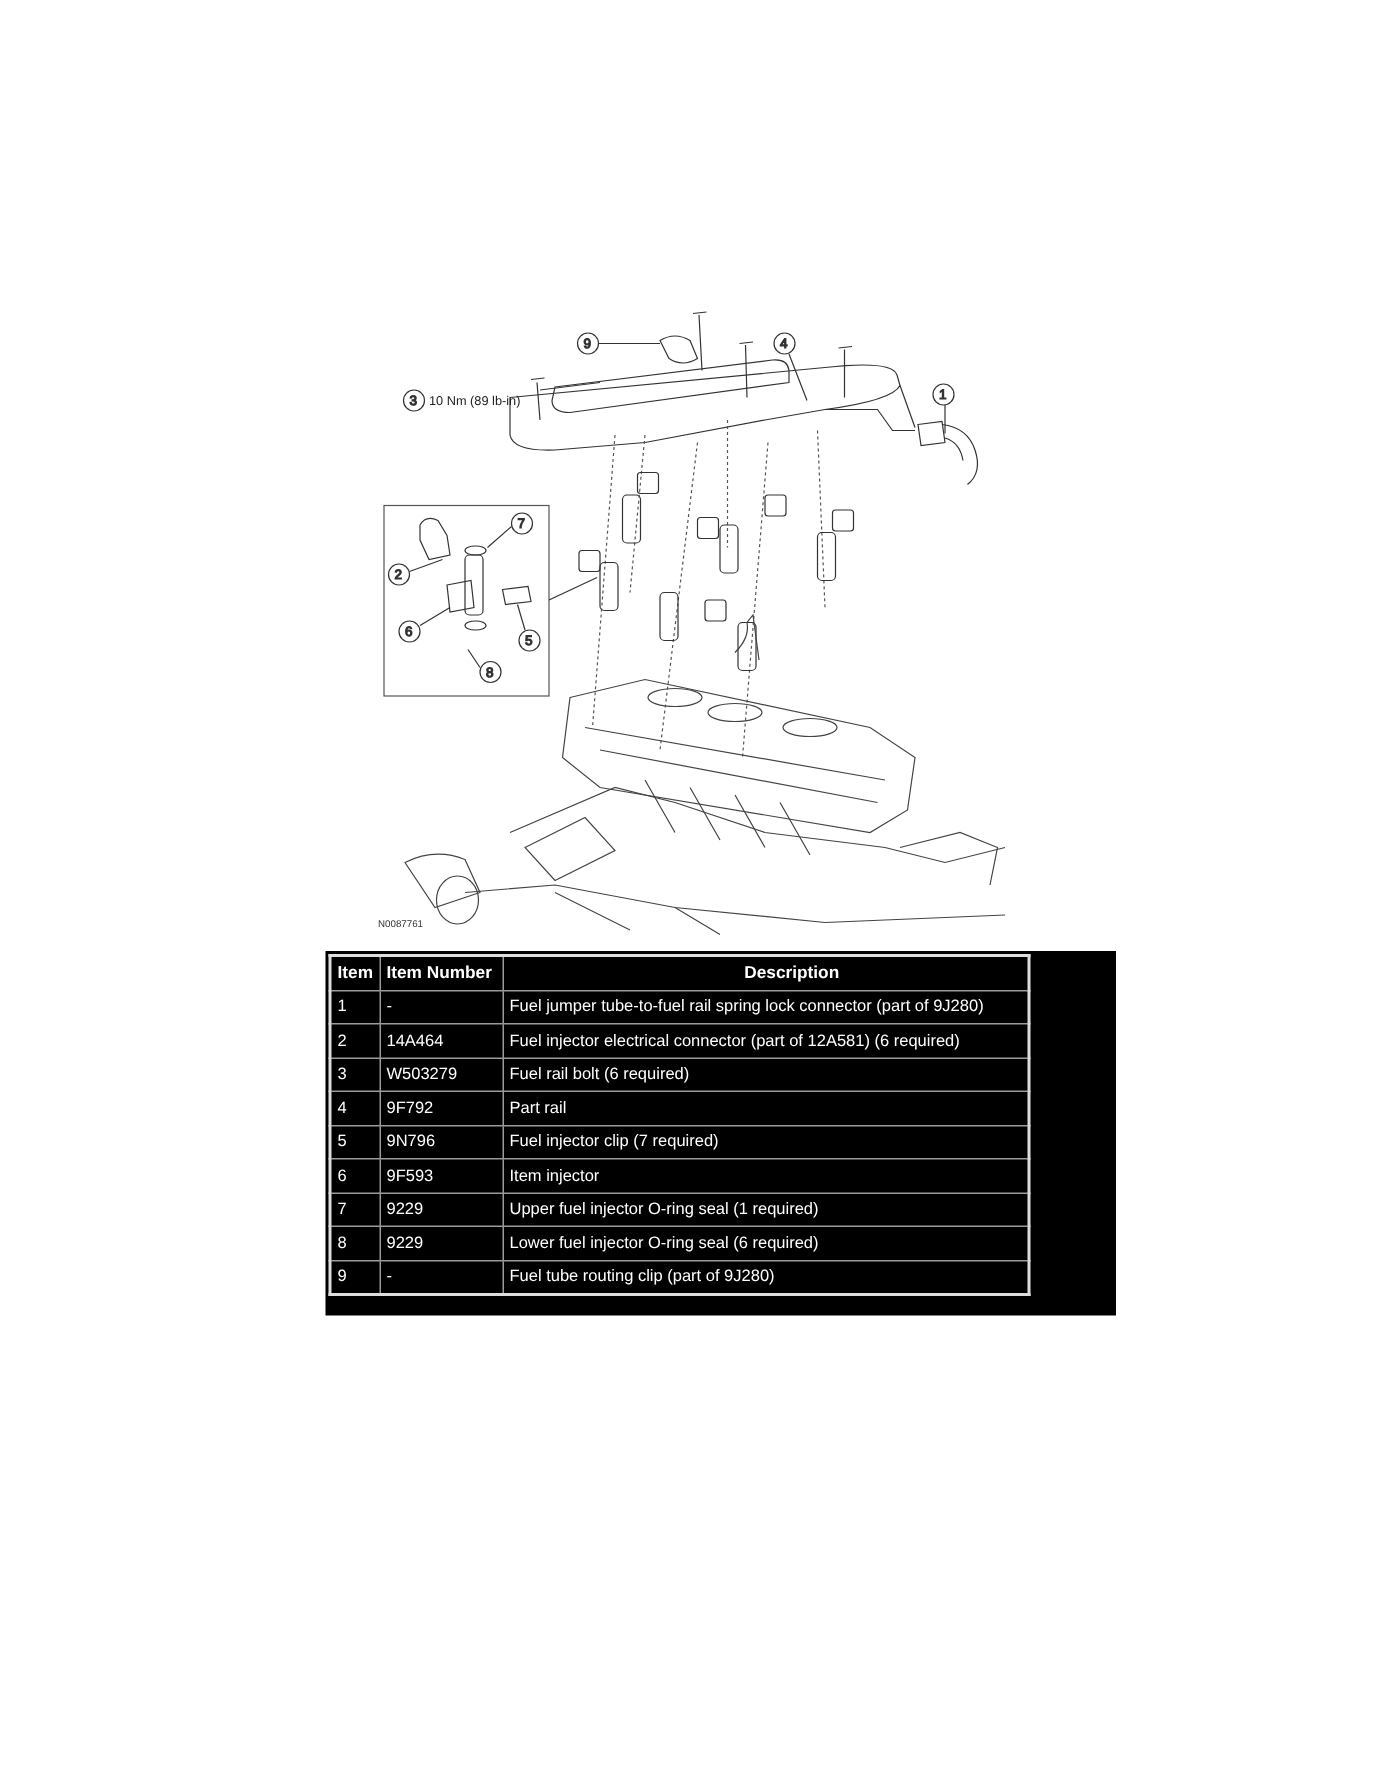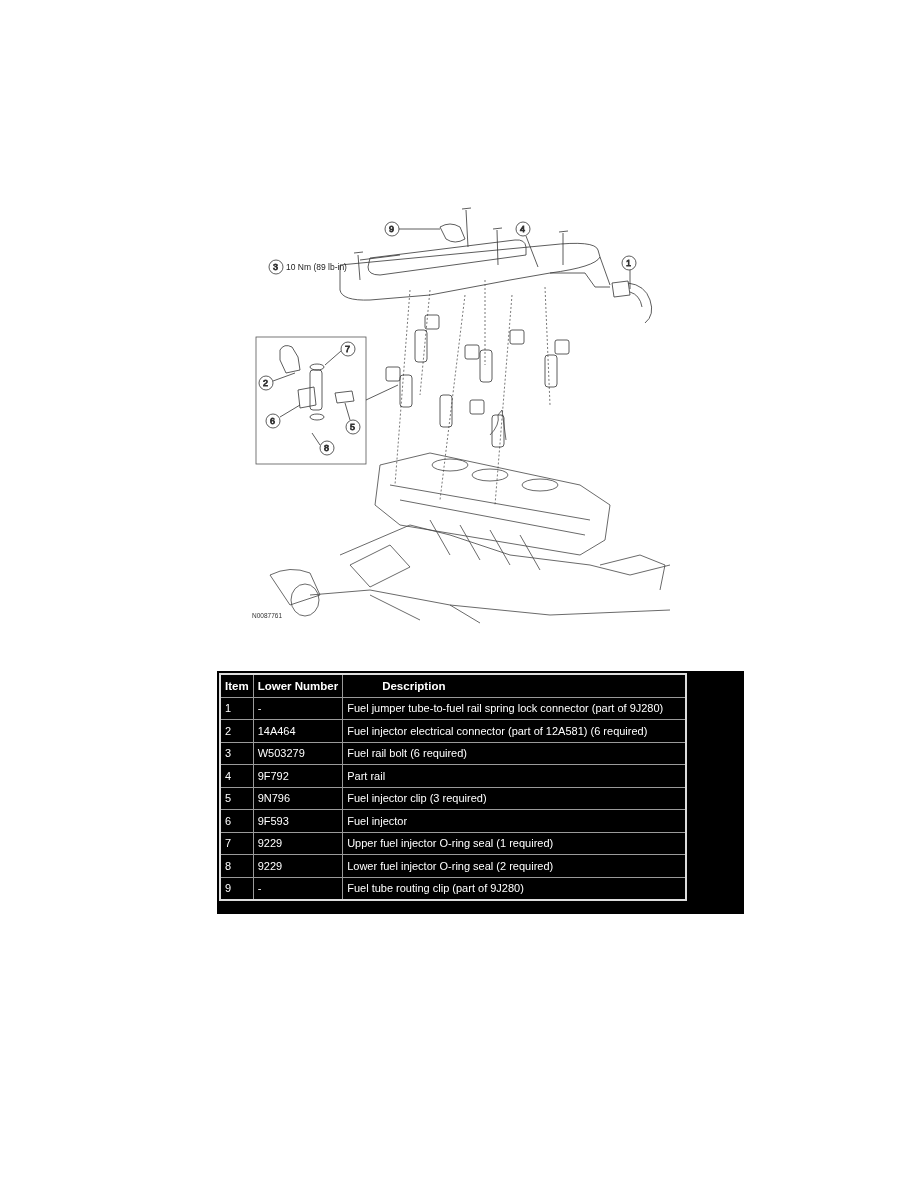--- a/index.html
+++ b/index.html
@@ -4,29 +4,29 @@
 <style>
   html, body { margin: 0; padding: 0; background: #ffffff; }
   body { width: 918px; height: 1188px; position: relative; overflow: hidden;
          font-family: "Liberation Sans", sans-serif; }
   .figure { position: absolute; left: 250px; top: 195px; width: 430px; height: 432px; }
   .figure svg { width: 100%; height: 100%; display: block; }
   .callout text { font-family: "Liberation Sans", sans-serif; font-size: 9px; fill: #222; }
   .fig-id { font-family: "Liberation Sans", sans-serif; font-size: 6.5px; fill: #333; }
   .torque { font-family: "Liberation Sans", sans-serif; font-size: 8.5px; fill: #222; }
 
-  .table-frame { position: absolute; left: 217px; top: 671px; width: 527px; height: 243px;
+  .table-frame { position: absolute; left: 217px; top: 634px; width: 527px; height: 243px;
                  background: #000; }
   table.parts { position: absolute; left: 2px; top: 2px; border-collapse: collapse;
                 width: 468px; background: #000; border: 2px solid #ddd; }
   table.parts th, table.parts td { border: 1px solid #9a9a9a; color: #fff;
                  font-size: 11px; height: 21.5px; padding: 0 4px; text-align: left;
                  white-space: nowrap; }
   table.parts th { font-weight: bold; font-size: 11.5px; }
-  table.parts th.desc { text-align: left; padding-left: 39px; }
+  table.parts th.desc { text-align: center; padding-left: 39px; }
   col.c1 { width: 32px; } col.c2 { width: 82px; }
 </style>
 </head>
 <body>
 
 <div class="figure">
   <svg viewBox="0 0 430 432" xmlns="http://www.w3.org/2000/svg" fill="none" stroke="#333" stroke-width="0.8">
 
     <g>
       <path d="M120 63 L265 45 Q275 44 276 52 L276 60 L130 80 Q118 80 118 72 Z"></path>
@@ -154,21 +154,21 @@
 <div class="table-frame">
   <table class="parts">
     <colgroup>
         <col class="c1">
         <col class="c2">
         <col>
       </colgroup>
     <thead>
       <tr>
         <th>Item</th>
-        <th>Lower Number</th>
+        <th>Item Number</th>
         <th class="desc">Description</th>
       </tr>
     </thead>
     <tbody>
       <tr>
           <td>1</td>
           <td>-</td>
           <td>Fuel jumper tube-to-fuel rail spring lock connector (part of 9J280)</td>
         </tr>
       <tr>
@@ -182,36 +182,36 @@
           <td>Fuel rail bolt (6 required)</td>
         </tr>
       <tr>
           <td>4</td>
           <td>9F792</td>
           <td>Part rail</td>
         </tr>
       <tr>
           <td>5</td>
           <td>9N796</td>
-          <td>Fuel injector clip (3 required)</td>
+          <td>Fuel injector clip (7 required)</td>
         </tr>
       <tr>
           <td>6</td>
           <td>9F593</td>
-          <td>Fuel injector</td>
+          <td>Item injector</td>
         </tr>
       <tr>
           <td>7</td>
           <td>9229</td>
           <td>Upper fuel injector O-ring seal (1 required)</td>
         </tr>
       <tr>
           <td>8</td>
           <td>9229</td>
-          <td>Lower fuel injector O-ring seal (2 required)</td>
+          <td>Lower fuel injector O-ring seal (6 required)</td>
         </tr>
       <tr>
           <td>9</td>
           <td>-</td>
           <td>Fuel tube routing clip (part of 9J280)</td>
         </tr>
     </tbody>
   </table>
 </div>
 

